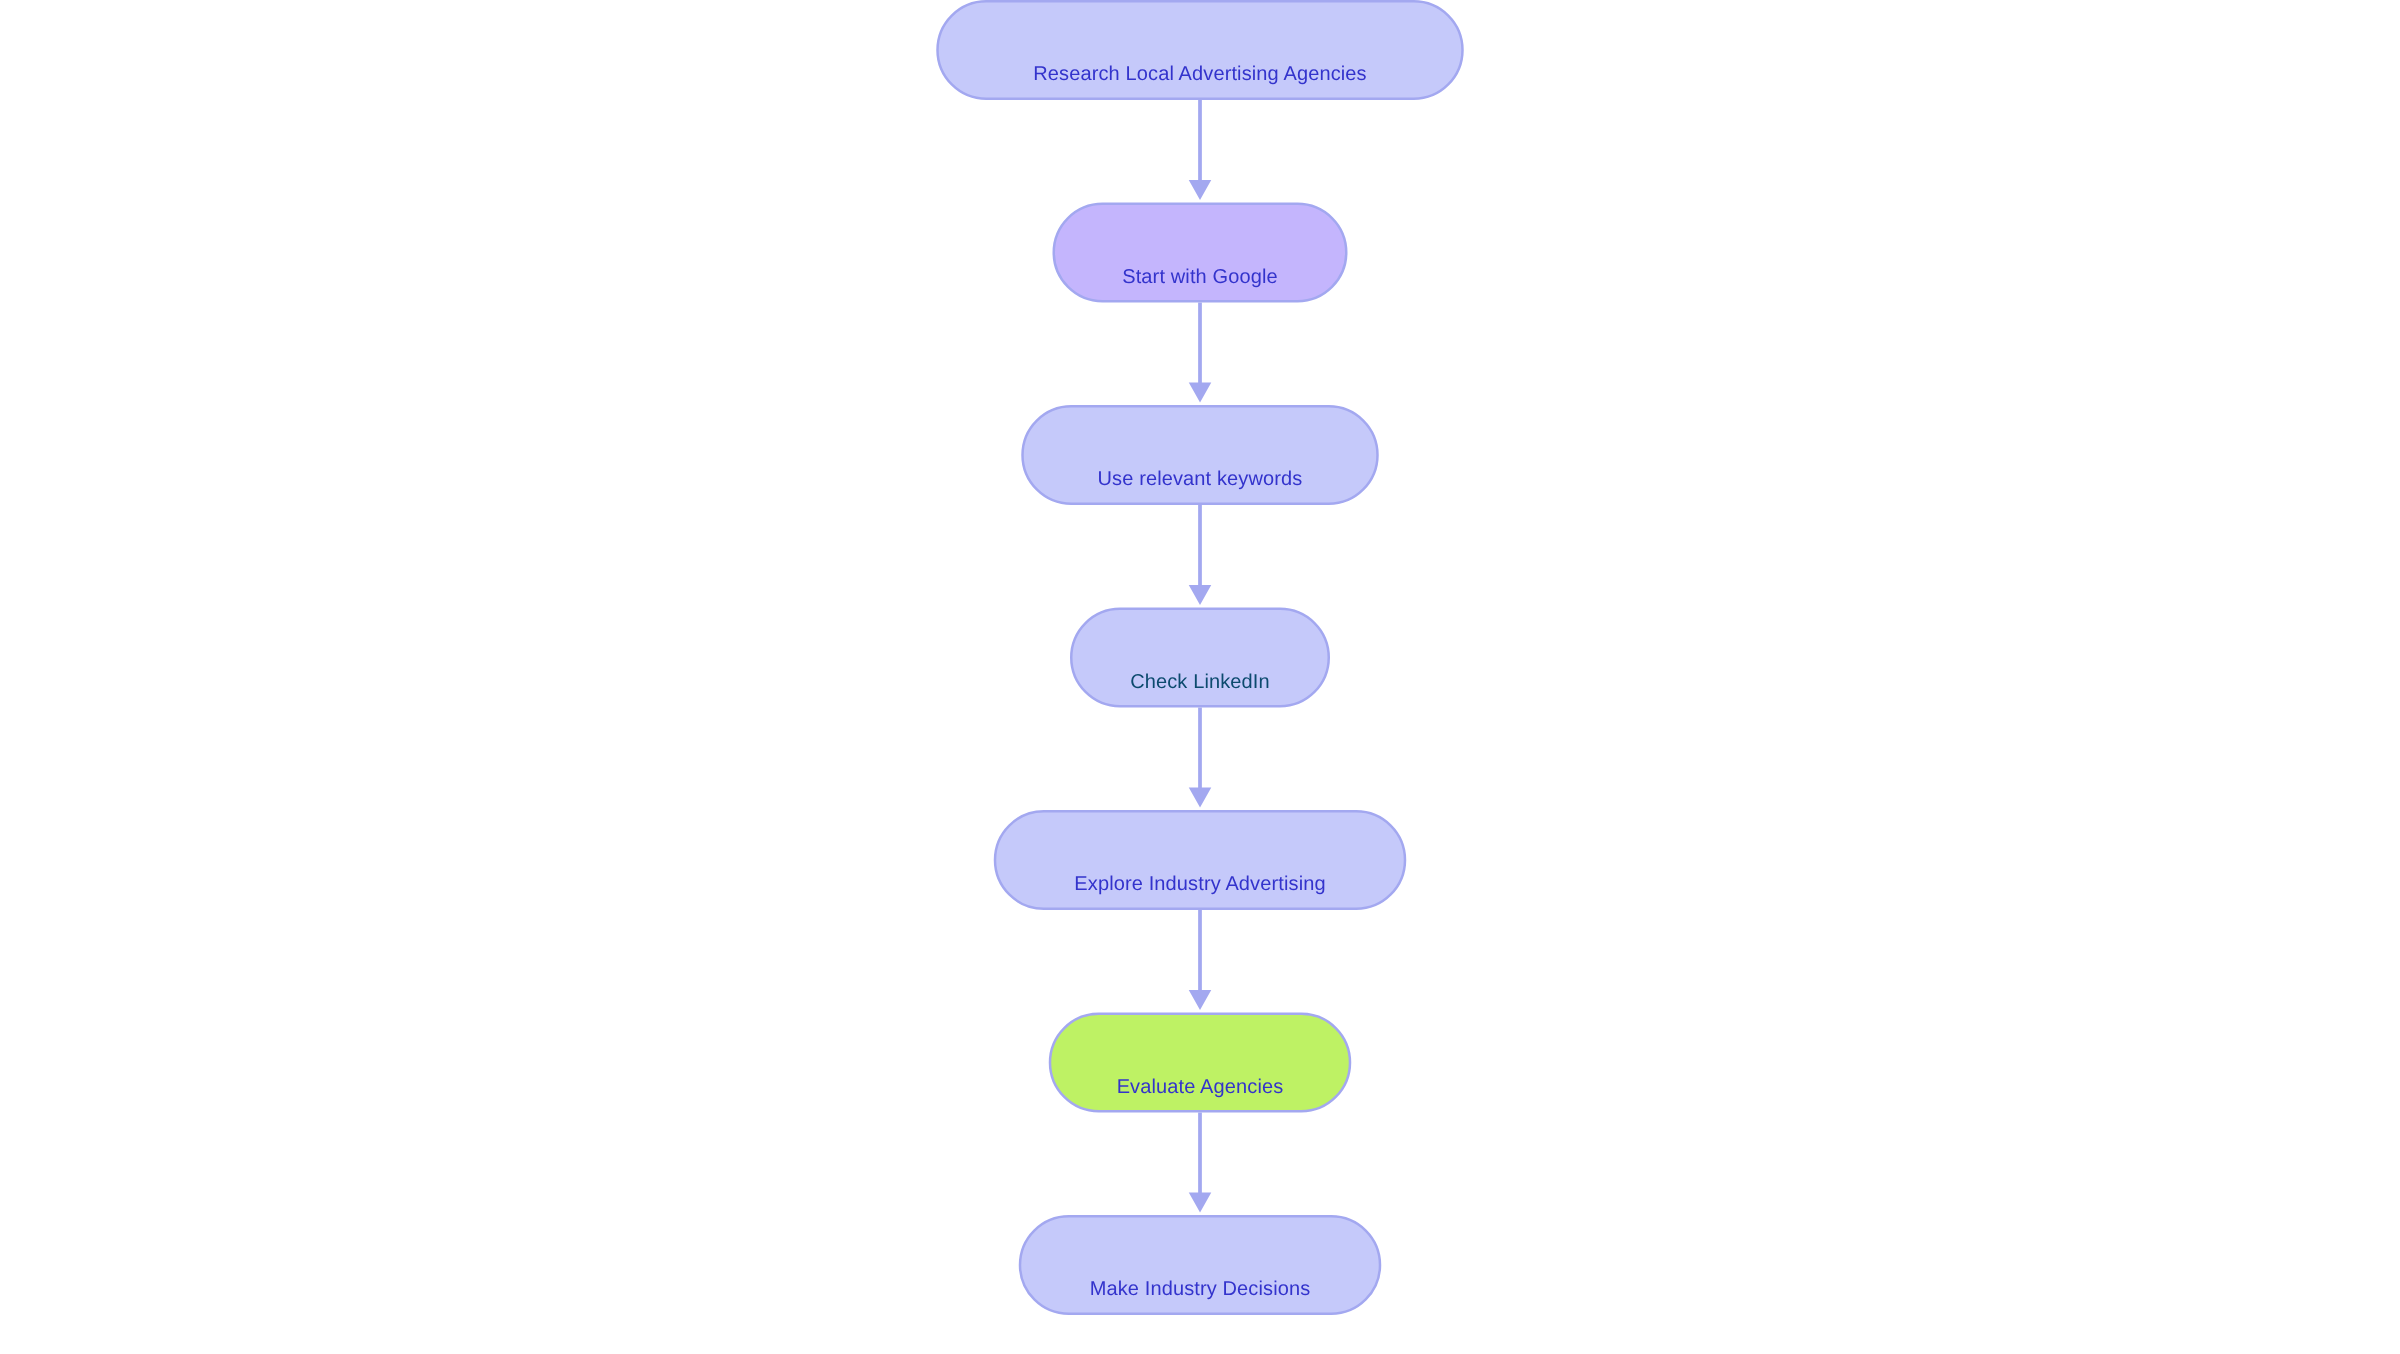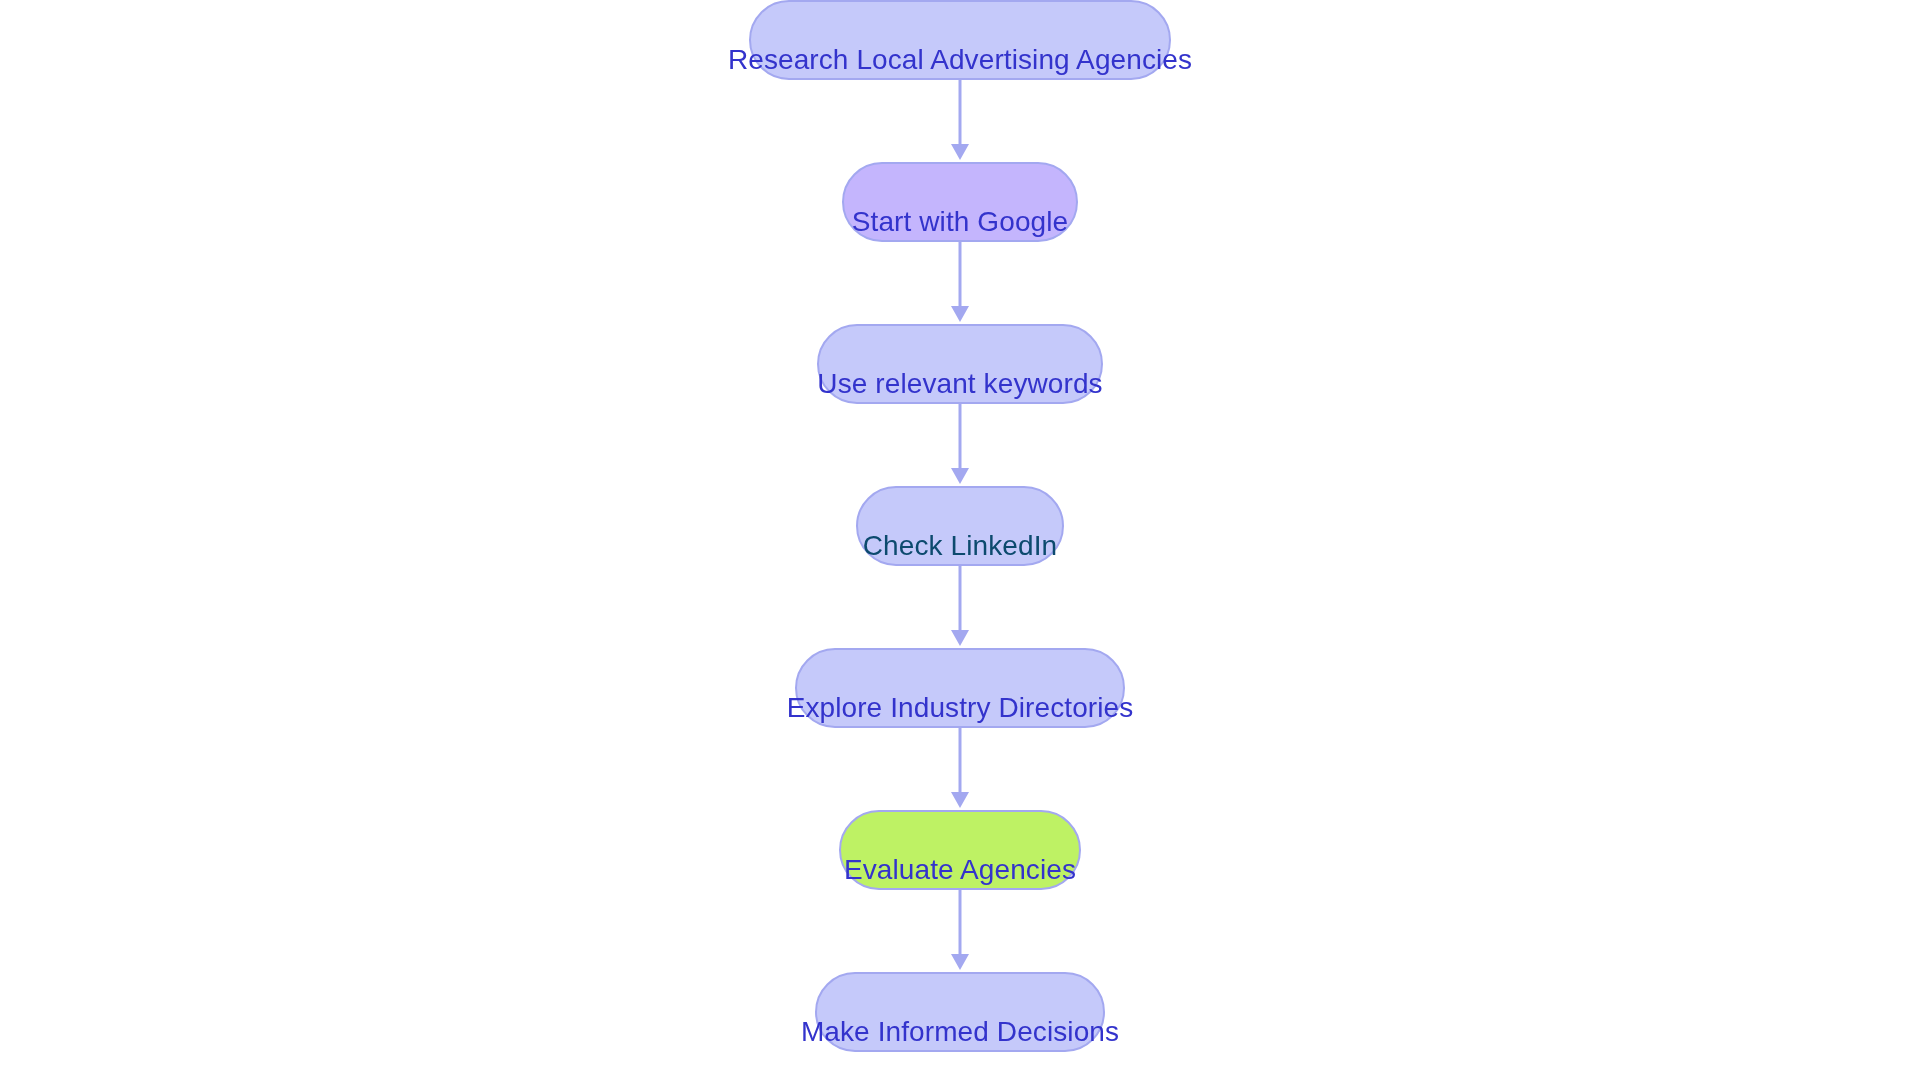--- a/index.html
+++ b/index.html
@@ -39,21 +39,21 @@
     background: #c5c9fa;
     border: 2px solid #a3a8f0;
     display: flex;
     align-items: center;
     justify-content: center;
     padding: 0 26px;
   }
 
   .node-label {
     color: #3333cc;
-    font-size: 28px;
+    font-size: 16px;
     font-family: "Liberation Sans", "DejaVu Sans", sans-serif;
     font-weight: 400;
     line-height: 1;
     white-space: nowrap;
     letter-spacing: 0.1px;
     margin-top: 40px;
   }
 
   .connector {
     width: 30px;
@@ -117,21 +117,21 @@
     <div class="flow-row">
       <div class="connector">
         <svg width="30" height="82" viewBox="0 0 30 82">
           <line x1="15" y1="0" x2="15" y2="66" stroke="#a3a8f0" stroke-width="3"></line>
           <polygon points="6,64 24,64 15,80" fill="#a3a8f0"></polygon>
         </svg>
       </div>
     </div>
     <div class="flow-row">
       <div class="node" style="width: 330px; background: rgb(197, 201, 250); border-color: rgb(163, 168, 240);">
-        <span class="node-label" style="color: rgb(51, 51, 204);">Explore Industry Directories</span>
+        <span class="node-label" style="color: rgb(51, 51, 204);">Explore Industry Advertising</span>
       </div>
     </div>
     <div class="flow-row">
       <div class="connector">
         <svg width="30" height="82" viewBox="0 0 30 82">
           <line x1="15" y1="0" x2="15" y2="66" stroke="#a3a8f0" stroke-width="3"></line>
           <polygon points="6,64 24,64 15,80" fill="#a3a8f0"></polygon>
         </svg>
       </div>
     </div>
@@ -143,16 +143,16 @@
     <div class="flow-row">
       <div class="connector">
         <svg width="30" height="82" viewBox="0 0 30 82">
           <line x1="15" y1="0" x2="15" y2="66" stroke="#a3a8f0" stroke-width="3"></line>
           <polygon points="6,64 24,64 15,80" fill="#a3a8f0"></polygon>
         </svg>
       </div>
     </div>
     <div class="flow-row">
       <div class="node" style="width: 290px; background: rgb(197, 201, 250); border-color: rgb(163, 168, 240);">
-        <span class="node-label" style="color: rgb(51, 51, 204);">Make Informed Decisions</span>
+        <span class="node-label" style="color: rgb(51, 51, 204);">Make Industry Decisions</span>
       </div>
     </div>
   </div>
 
 </body></html>

